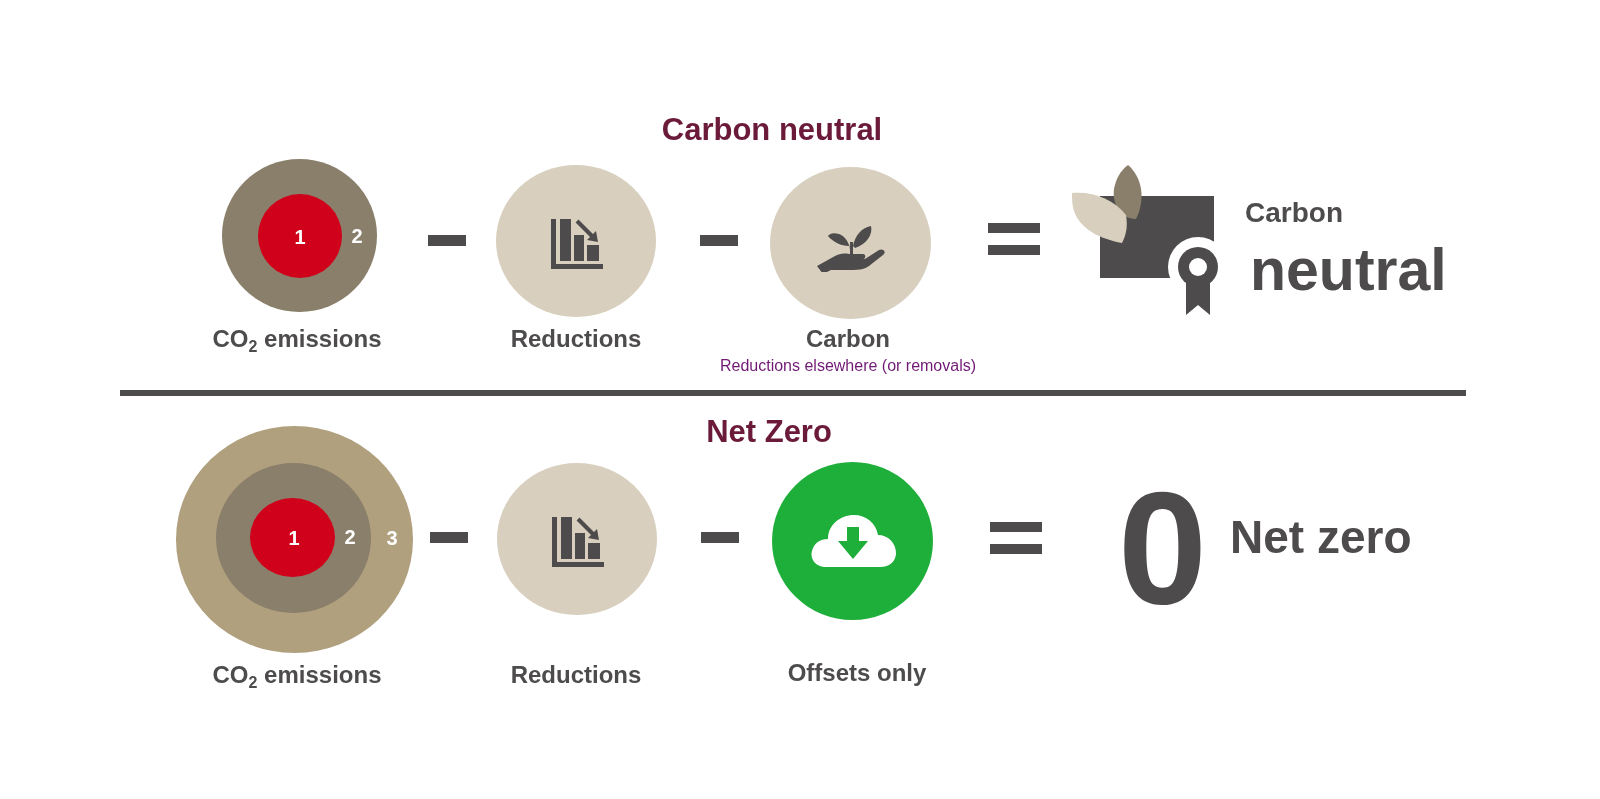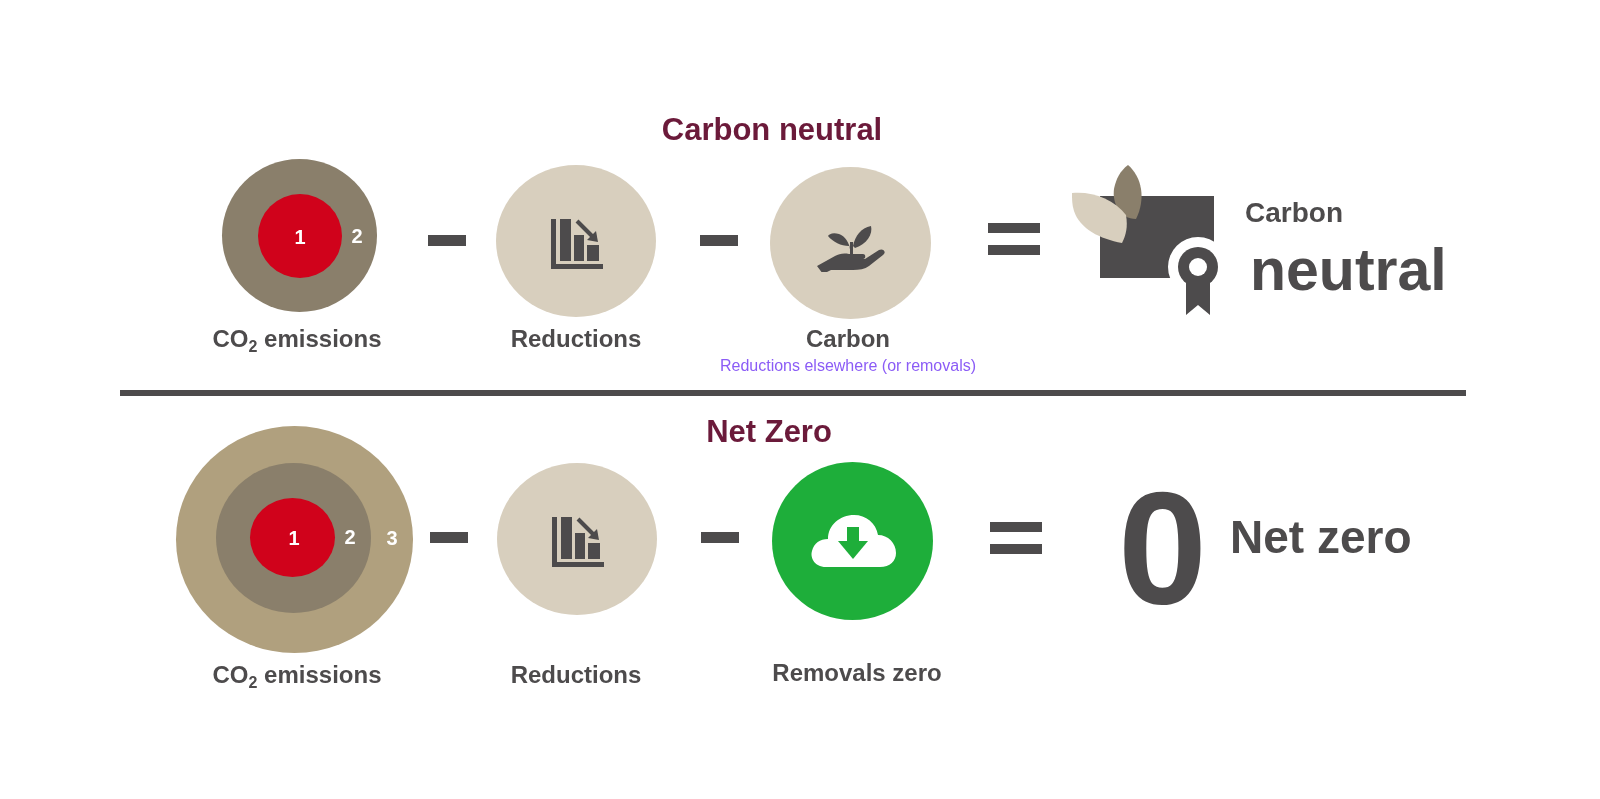--- a/index.html
+++ b/index.html
@@ -6,21 +6,21 @@
   body { width: 1600px; height: 799px; position: relative; overflow: hidden;
          font-family: "Liberation Sans", sans-serif; color: #4d4b4c; }
   .section-title { position: absolute; font-weight: bold; font-size: 31px; color: #6b1a3a;
                    transform: translateX(-50%); white-space: nowrap; }
   .circle { position: absolute; border-radius: 50%; }
   .num { position: absolute; color: #ffffff; font-weight: bold; font-size: 20px;
          transform: translate(-50%, -50%); }
   .label { position: absolute; font-weight: bold; font-size: 24px; color: #4d4b4c;
            transform: translateX(-50%); white-space: nowrap; }
   .label sub { font-size: 16px; vertical-align: -5px; }
-  .sublabel { position: absolute; font-size: 16px; color: #8b5cf6; transform: translateX(-50%); white-space: nowrap; }
+  .sublabel { position: absolute; font-size: 16px; color: #701a75; transform: translateX(-50%); white-space: nowrap; }
   .minus { position: absolute; width: 38px; height: 11px; background: #4d4b4c; }
   .equals { position: absolute; width: 52px; height: 32px; }
   .equals::before, .equals::after { content: ""; position: absolute; left: 0; width: 52px; height: 10px; background: #4d4b4c; }
   .equals::before { top: 0; }
   .equals::after { bottom: 0; }
   .divider { position: absolute; left: 120px; top: 390px; width: 1346px; height: 6px; background: #4d4b4c; }
   .result-text { position: absolute; font-weight: bold; color: #4d4b4c; line-height: 1; }
   .icon { position: absolute; }
 </style>
 </head>
@@ -101,18 +101,18 @@
 <div class="label" style="left:576px; top:661px;">Reductions</div>
 
 <div class="minus" style="left:701px; top:532px;"></div>
 
 <div class="circle" style="left:772px; top:462px; width:161px; height:158px; background:#1eae3a;"></div>
 <svg class="icon" style="left:808px; top:505px;" width="90" height="66" viewBox="0 0 90 66">
   <path d="M18 62 C6 62 2 52 4 46 C6 38 12 34 20 34 C20 20 32 10 46 10 C58 10 68 18 70 30 C80 30 88 38 88 48 C88 56 82 62 72 62 Z" fill="#ffffff"></path>
   <rect x="39" y="22" width="12" height="16" fill="#1eae3a"></rect>
   <polygon points="30,36 60,36 45,54" fill="#1eae3a"></polygon>
 </svg>
-<div class="label" style="left:857px; top:659px;">Removals zero</div>
+<div class="label" style="left:857px; top:659px;">Offsets only</div>
 
 <div class="equals" style="left:990px; top:522px;"></div>
 
 <div class="result-text" style="left:1118px; top:468px; font-size:160px; letter-spacing:-2px;">0</div>
 <div class="result-text" style="left:1230px; top:514px; font-size:46px;">Net zero</div>
 
 </body></html>

